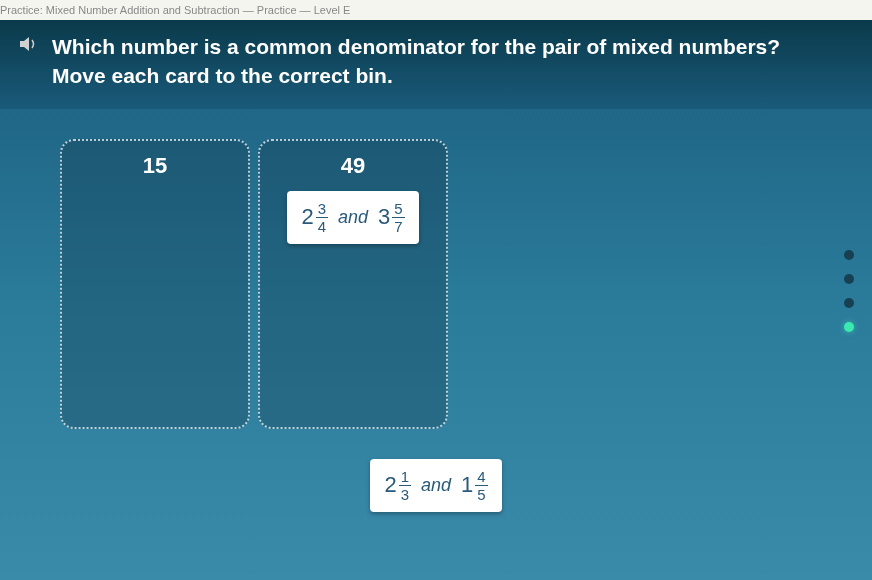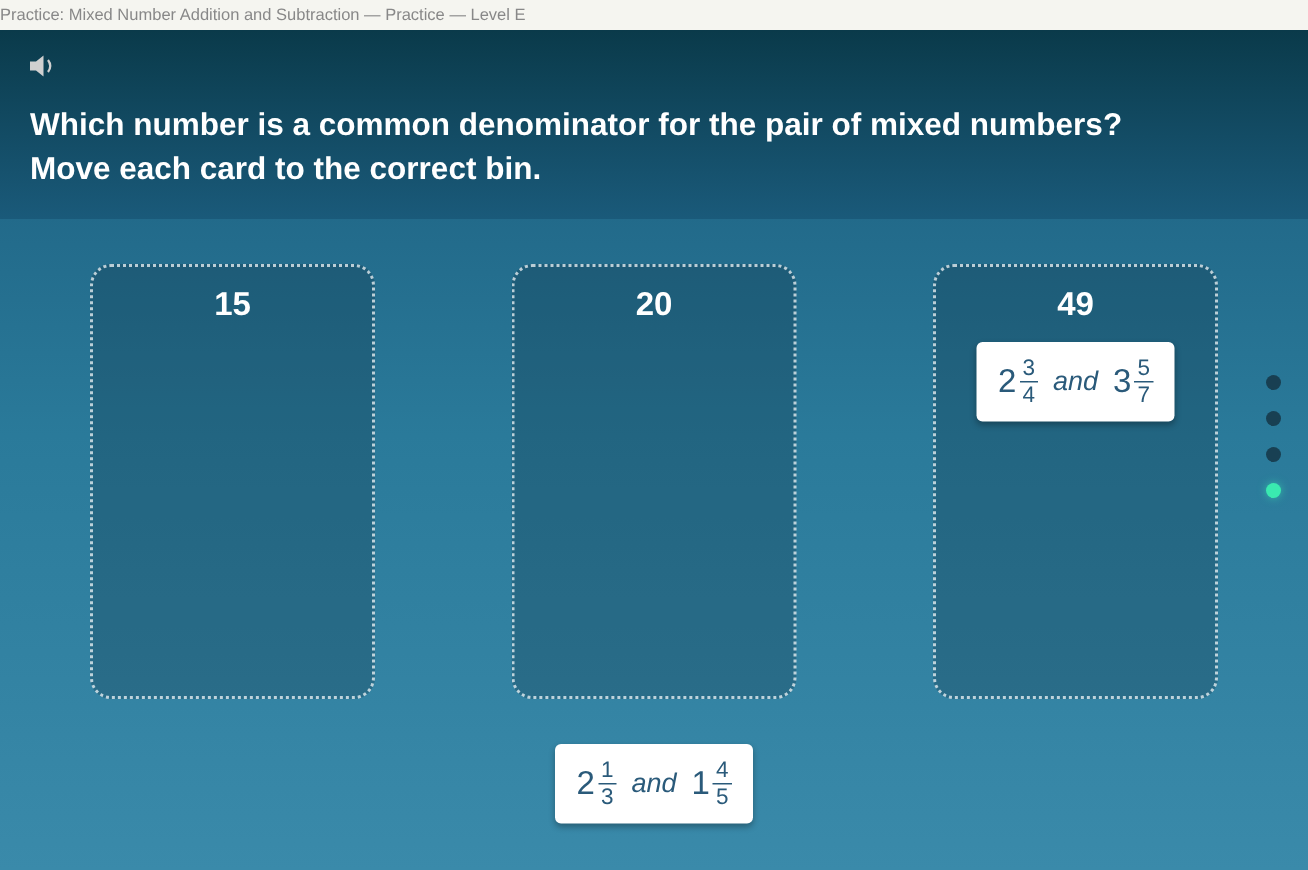--- a/index.html
+++ b/index.html
@@ -18,38 +18,37 @@
       padding: 4px 0;
       text-align: left;
       width: 100%;
     }
     .header {
       background: linear-gradient(180deg, #0a3a4a 0%, #1a5a7a 100%);
       padding: 12px 20px 18px 20px;
       display: flex;
       align-items: flex-start;
       gap: 12px;
-      flex-direction: column;
     }
     .speaker-icon {
       color: #d0d0d0;
       font-size: 18px;
       margin-top: 4px;
       flex-shrink: 0;
     }
     .question-text {
       color: #ffffff;
       font-size: 21px;
       font-weight: bold;
       line-height: 1.4;
     }
     .main-area {
       padding: 30px 60px 10px 60px;
       display: flex;
-      justify-content: space-between;
+      justify-content: flex-start;
       gap: 8px;
       position: relative;
     }
     .bin {
       width: 190px;
       height: 290px;
       border: 2px dotted rgba(255,255,255,0.7);
       border-radius: 14px;
       padding: 12px 10px;
       display: flex;
@@ -146,23 +145,20 @@
     <div>Move each card to the correct bin.</div>
   </div>
 </div>
 
 <div class="main-area">
 
   <div class="bin">
     <div class="bin-label">15</div>
   </div>
 
-  <div class="bin">
-    <div class="bin-label">20</div>
-  </div>
 
   <div class="bin">
     <div class="bin-label">49</div>
     <div class="card">
       <span class="mixed">
         <span class="whole">2</span>
         <span class="frac">
           <span class="num">3</span>
           <span class="den">4</span>
         </span>

